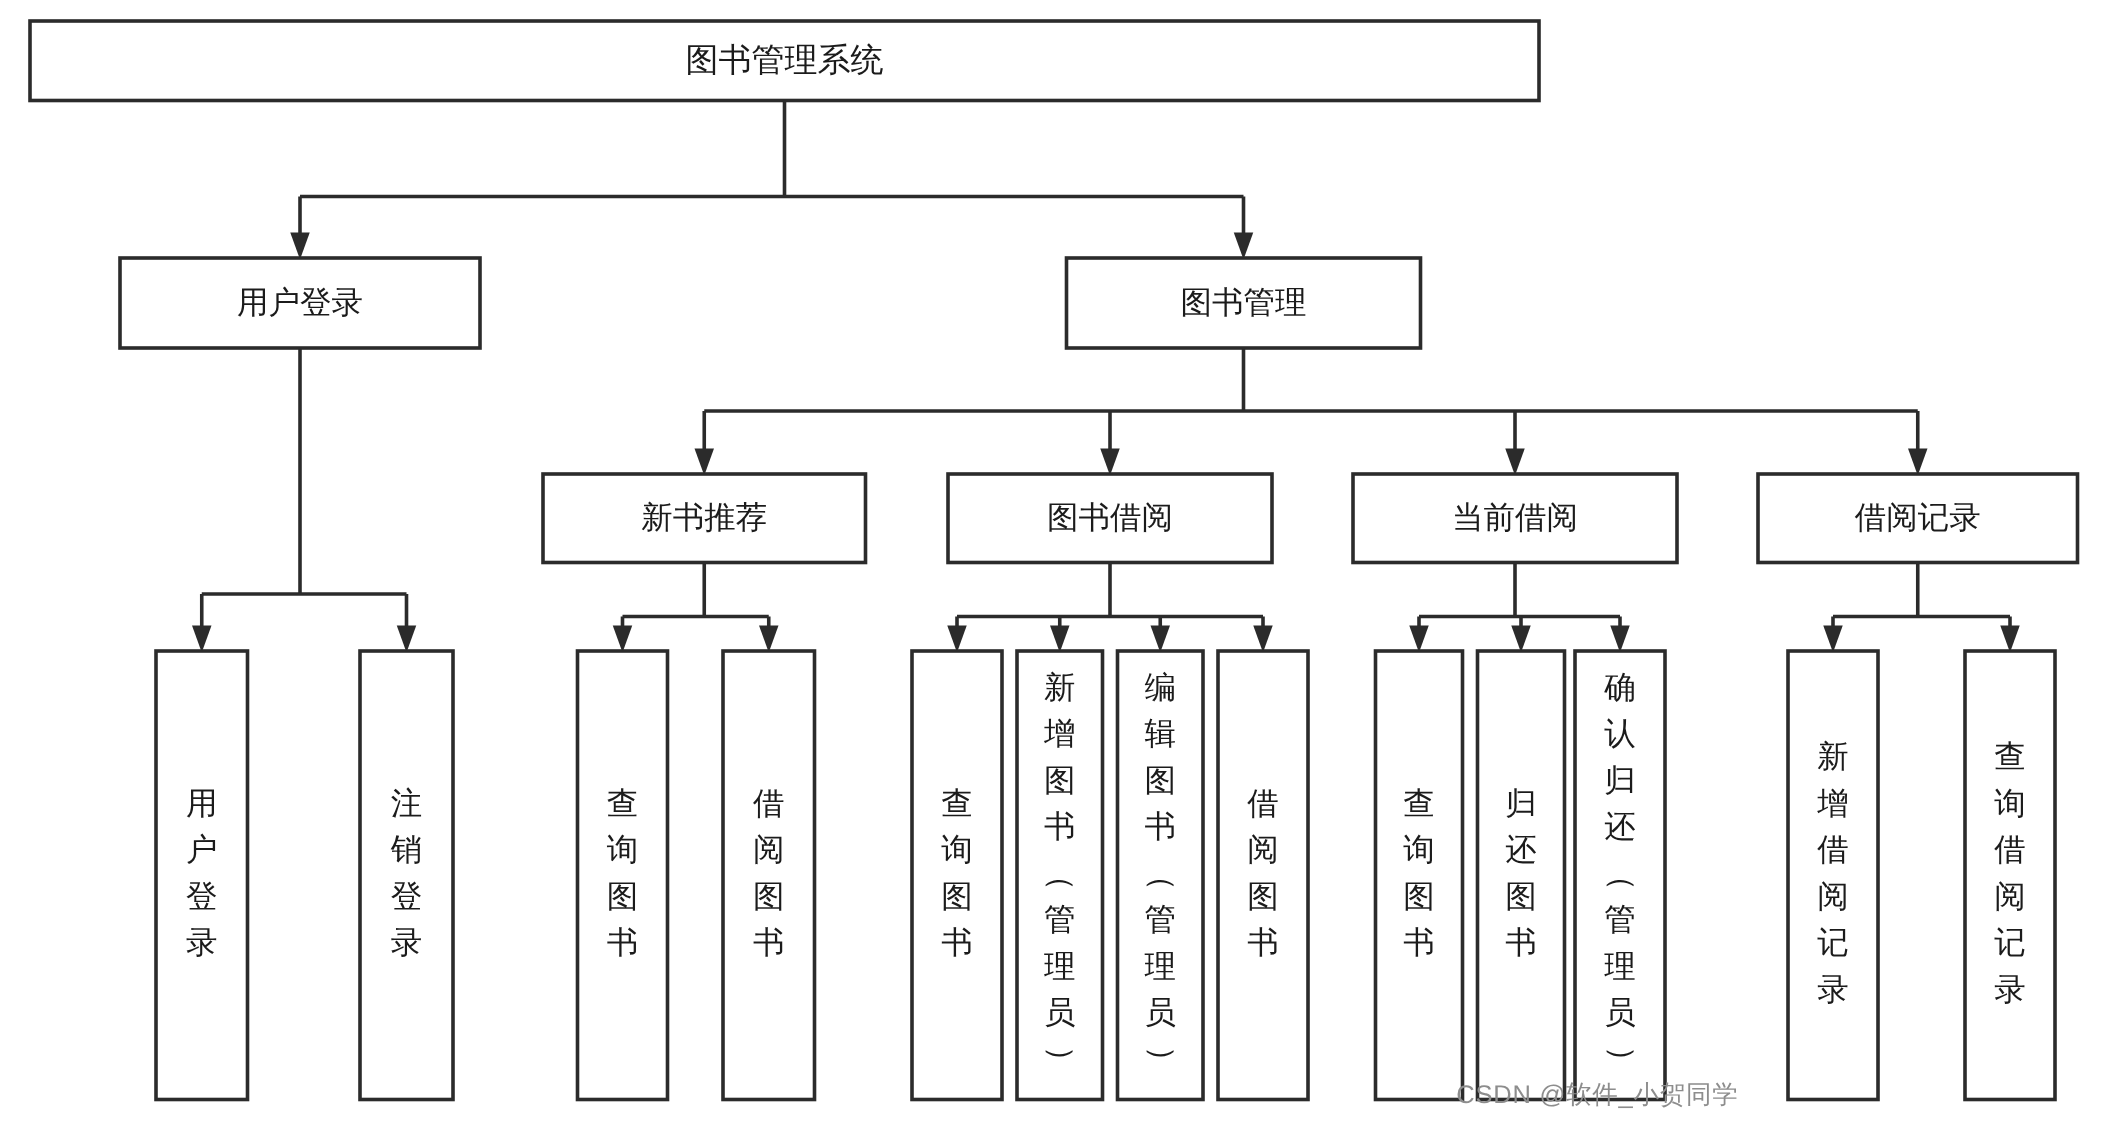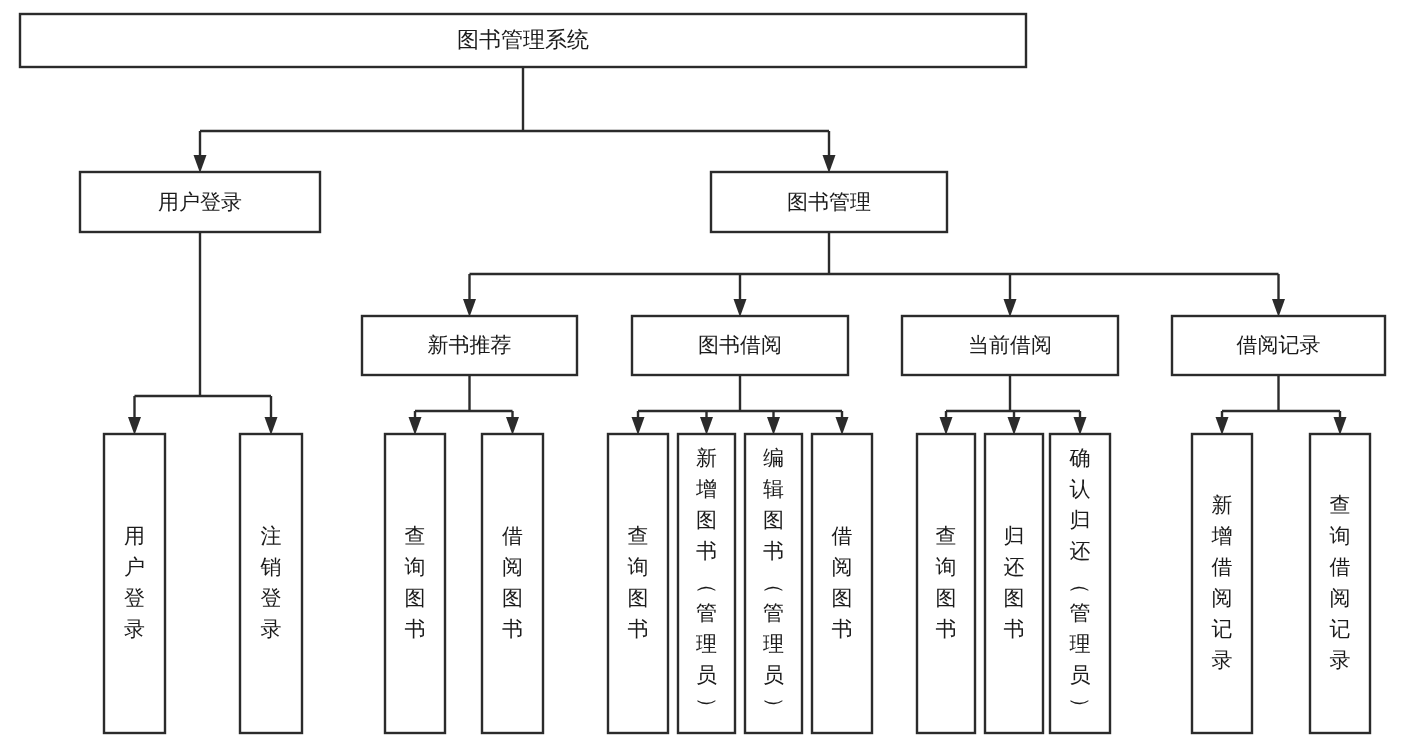--- a/index.html
+++ b/index.html
@@ -277,13 +277,14 @@
           <rect class="node-box" x="1310" y="434" width="60" height="299"></rect>
           <text class="vlabel-char" x="1340" y="506">查</text>
           <text class="vlabel-char" x="1340" y="537">询</text>
           <text class="vlabel-char" x="1340" y="568">借</text>
           <text class="vlabel-char" x="1340" y="599">阅</text>
           <text class="vlabel-char" x="1340" y="630">记</text>
           <text class="vlabel-char" x="1340" y="661">录</text>
         </g>
       </g>
   </svg>
+  <div class="watermark-text">CSDN @软件_小贺同学</div>
 </div>
 
 </body></html>

